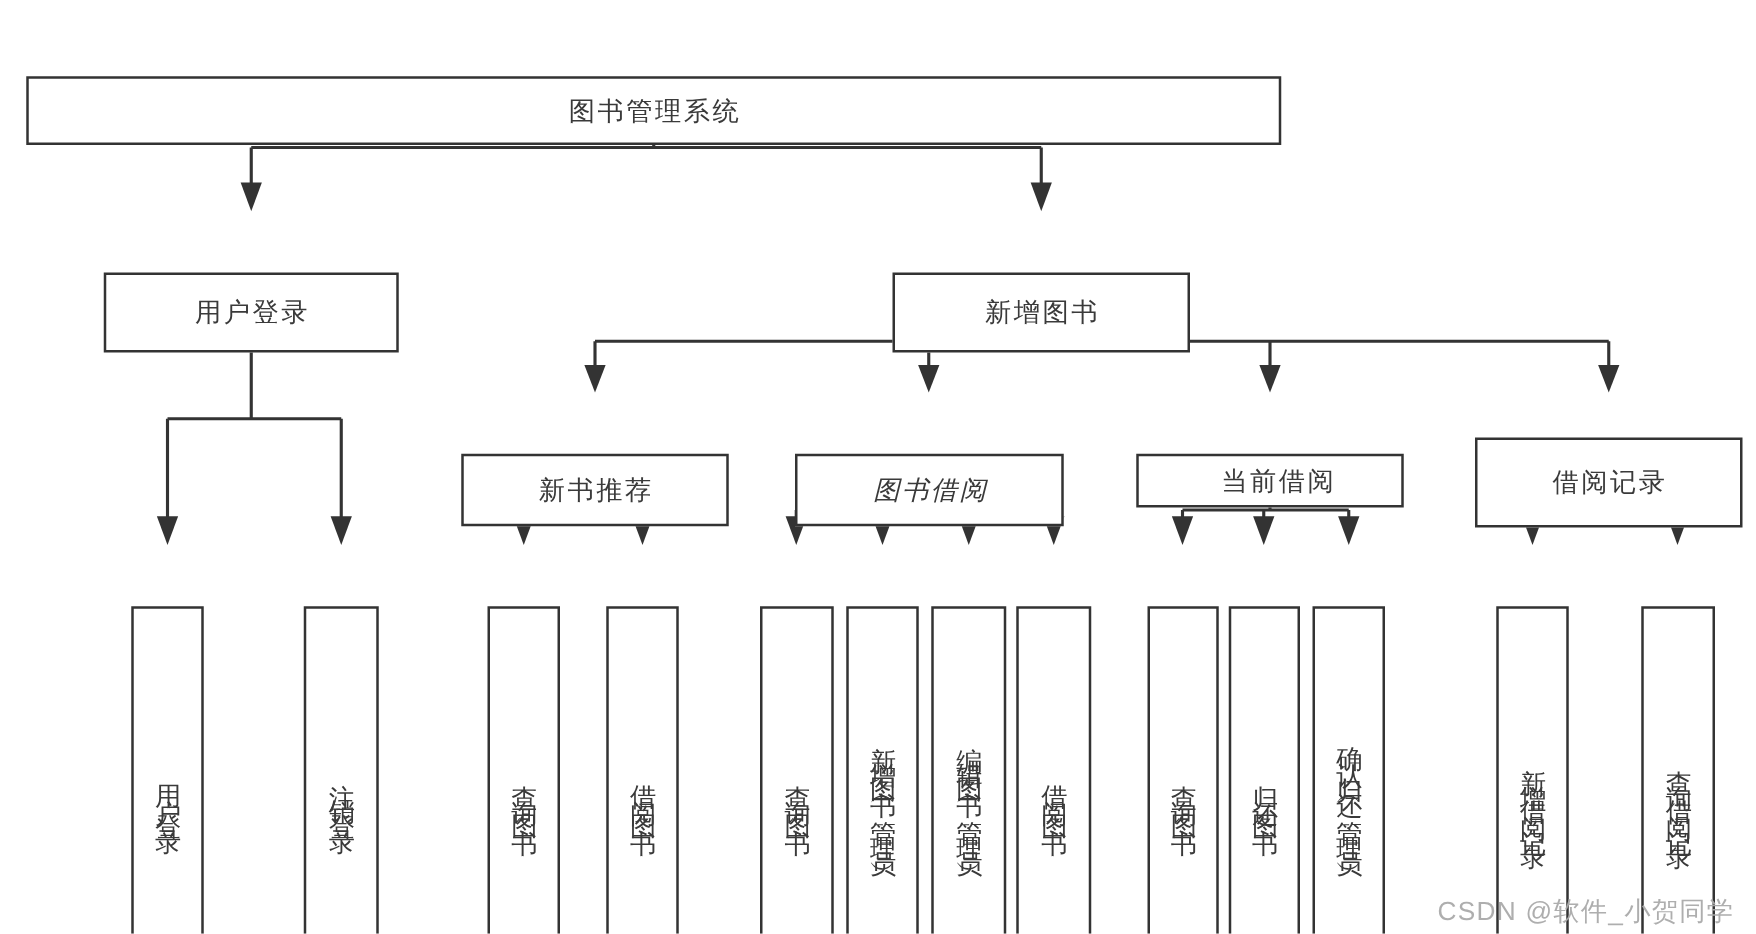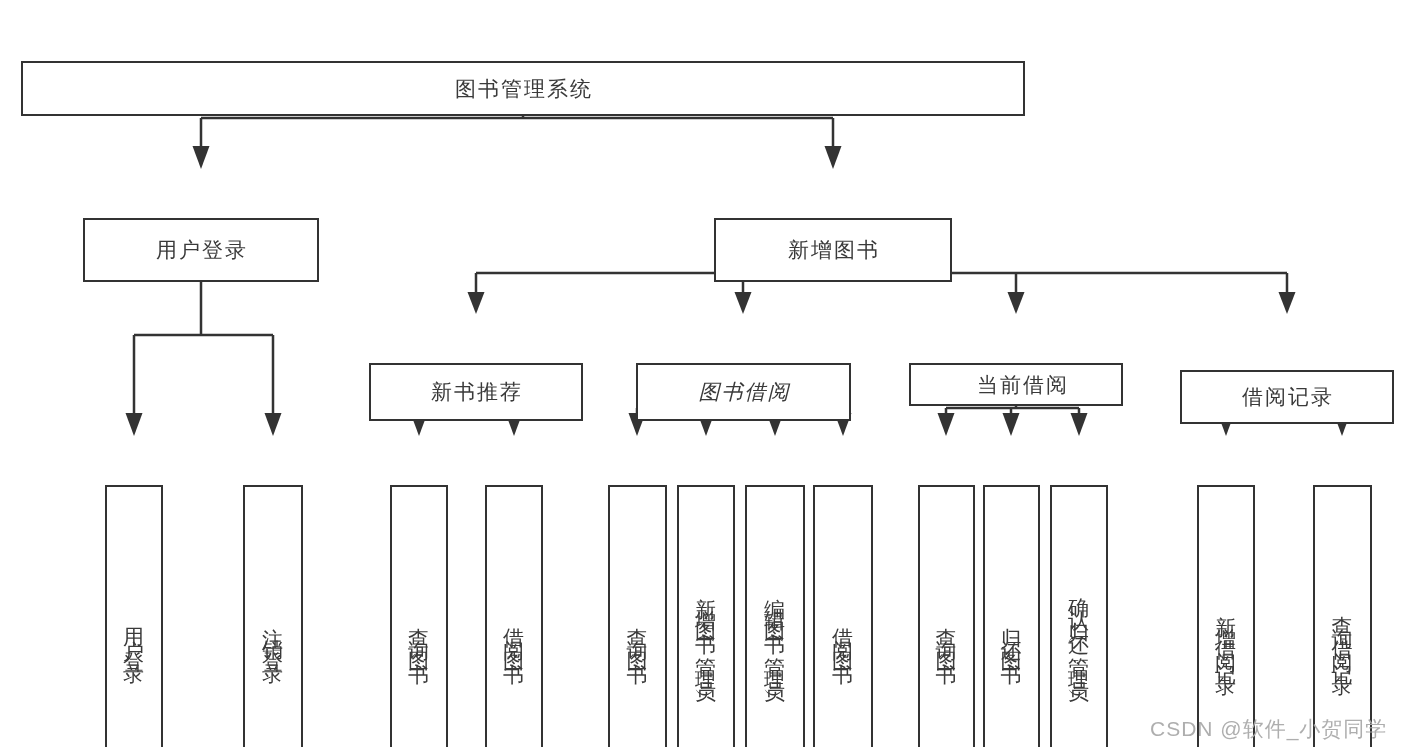--- a/index.html
+++ b/index.html
@@ -102,21 +102,21 @@
   </svg>
 
   <div class="node" style="left:21px; top:13px; width:1004px; height:55px;">图书管理系统</div>
 
   <div class="node" style="left:83px; top:170px; width:236px; height:64px;">用户登录</div>
   <div class="node" style="left:714px; top:170px; width:238px; height:64px;">新增图书</div>
 
   <div class="node" style="left:369px; top:315px; width:214px; height:58px;">新书推荐</div>
   <div class="node" style="left:636px; top:315px; width:215px; height:58px;font-style:italic;">图书借阅</div>
   <div class="node" style="left:909px; top:315px; width:214px; height:43px;padding-left:12px;">当前借阅</div>
-  <div class="node" style="left:1180px; top:322px; width:214px; height:54px;">借阅记录</div>
+  <div class="node" style="left:1180px; top:302px; width:214px; height:72px;">借阅记录</div>
 
   <div class="node leaf" style="left:105px; top:437px; width:58px; height:300px;">用户登录</div>
   <div class="node leaf" style="left:243px; top:437px; width:60px; height:300px;">注销登录</div>
 
   <div class="node leaf" style="left:390px; top:437px; width:58px; height:300px;">查询图书</div>
   <div class="node leaf" style="left:485px; top:437px; width:58px; height:300px;">借阅图书</div>
 
   <div class="node leaf" style="left:608px; top:437px; width:59px; height:300px;">查询图书</div>
   <div class="node leaf" style="left:677px; top:437px; width:58px; height:300px;">新增图书（管理员）</div>
   <div class="node leaf" style="left:745px; top:437px; width:60px; height:300px;">编辑图书（管理员）</div>

